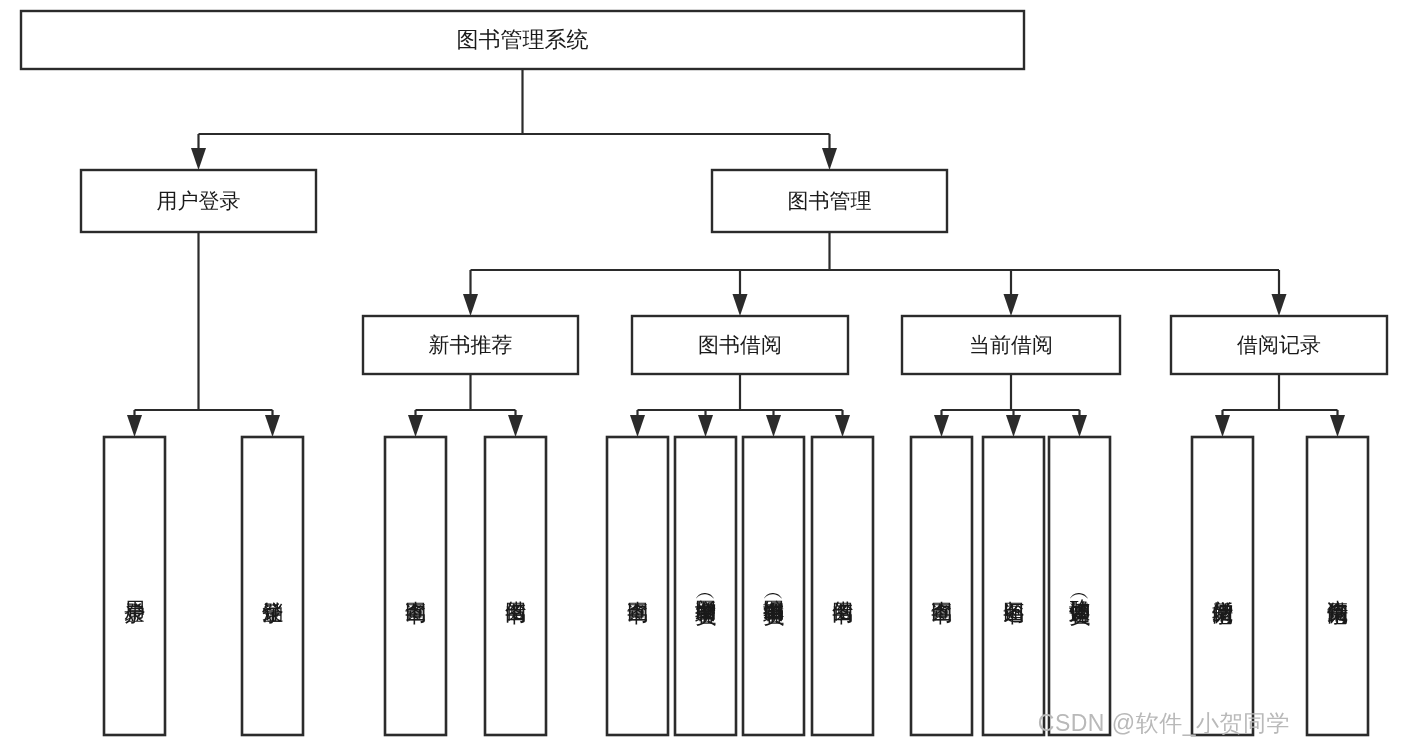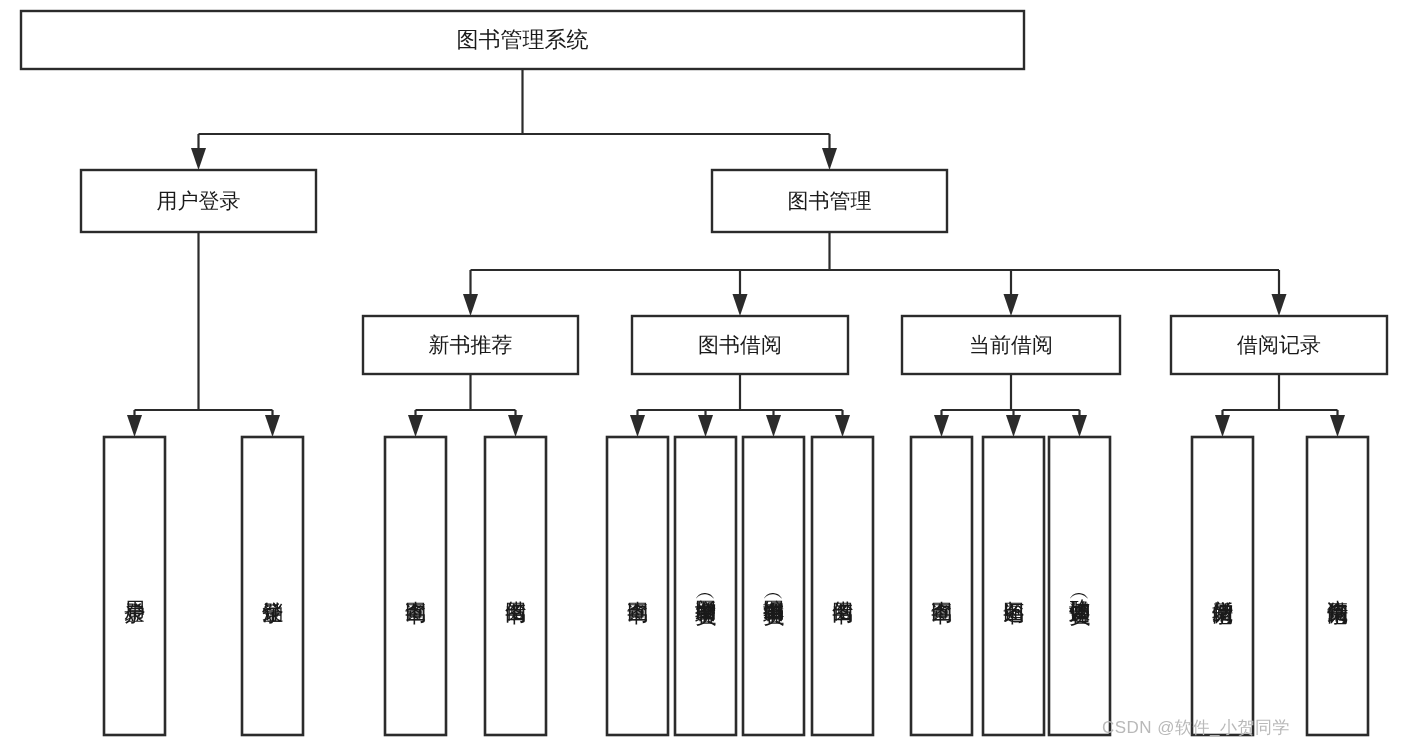--- a/index.html
+++ b/index.html
@@ -69,21 +69,21 @@
     line-height: 1.08;
     color: #1a1a1a;
     letter-spacing: 1px;
     white-space: nowrap;
   }
   #watermark {
     position: absolute;
     right: 8px;
     bottom: 8px;
     font-family: "Liberation Sans", "DejaVu Sans", sans-serif;
-    font-size: 17px;
+    font-size: 23px;
     color: #b9b9b9;
     letter-spacing: 0.5px;
     user-select: none;
   }
 </style>
 </head>
 <body>
 
 <div id="diagram-root">
   <svg class="flow" viewBox="0 0 1405 747">

